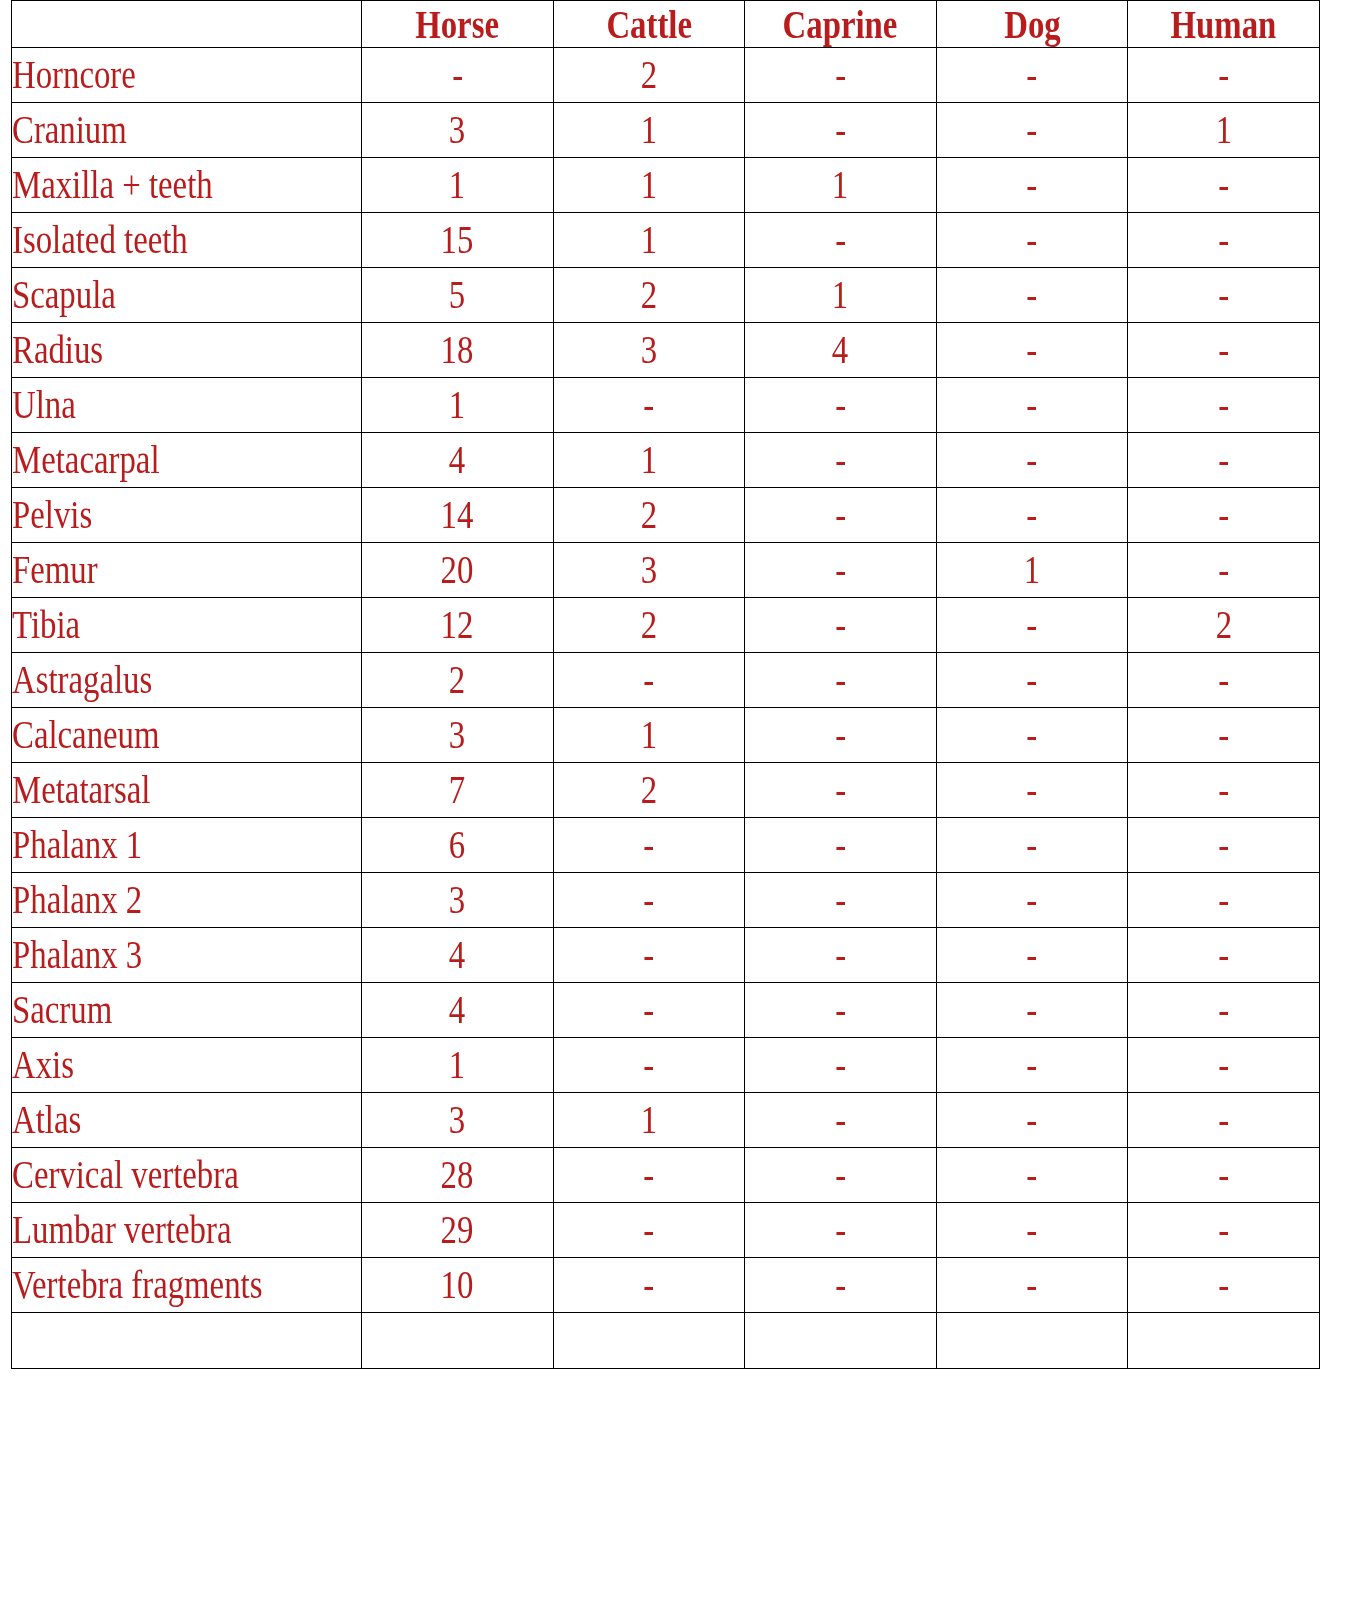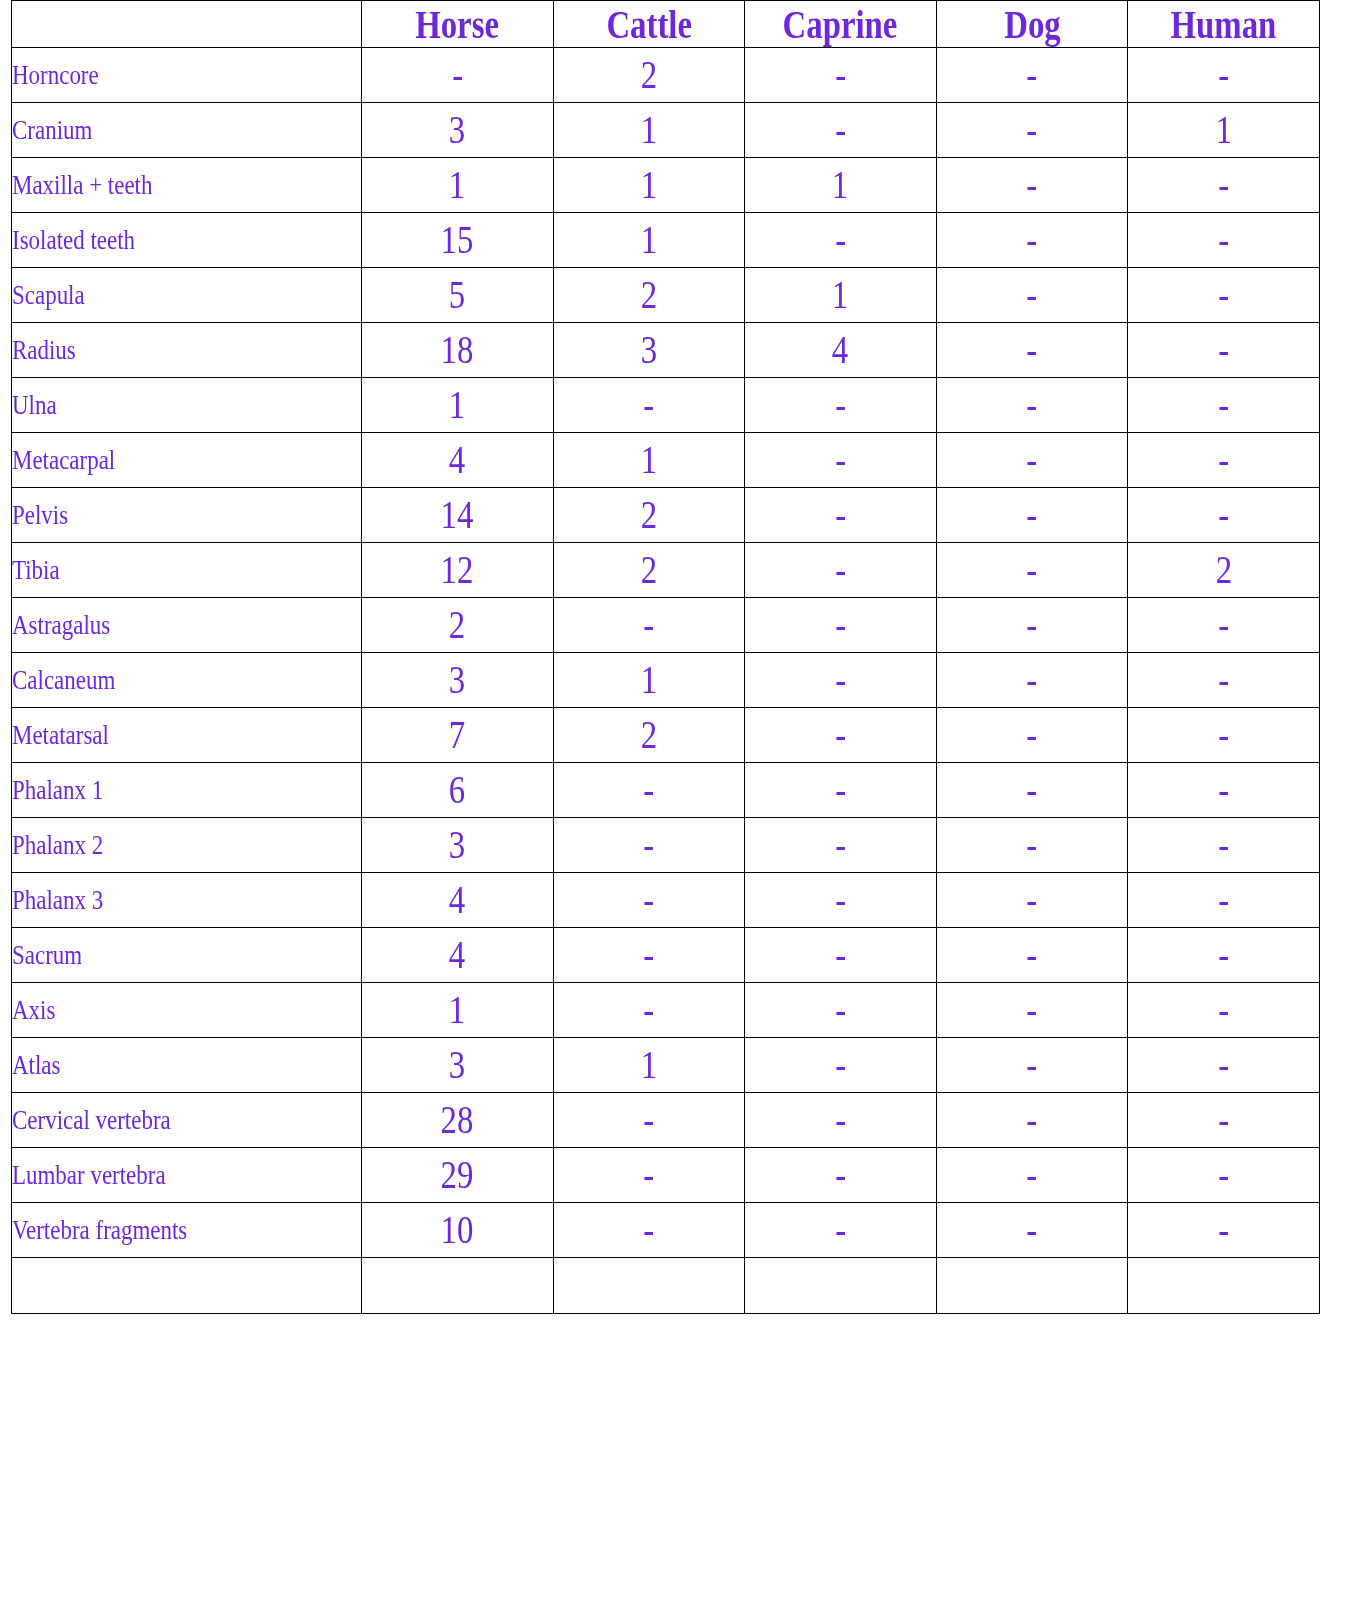--- a/index.html
+++ b/index.html
@@ -5,21 +5,21 @@
     html, body { margin: 0; padding: 0; background: #ffffff; }
     body { width: 1363px; height: 1604px; position: relative; overflow: hidden; }
     table.bones {
       position: absolute;
       left: 11px;
       top: 0px;
       border-collapse: collapse;
       table-layout: fixed;
       width: 1308px;
       font-family: "Liberation Serif", "DejaVu Serif", serif;
-      color: #6d28d9;
+      color: #b91c1c;
     }
     table.bones td, table.bones th {
       border: 1.5px solid #000;
       padding: 0;
       overflow: hidden;
       white-space: nowrap;
     }
     col.c-label { width: 350px; }
     col.c-num { width: 191.6px; }
     tr.hdr { height: 47px; }
@@ -27,21 +27,21 @@
     tr.blank { height: 56px; }
     th.hdr-cell {
       font-weight: bold;
       font-size: 40px;
       text-align: center;
       vertical-align: bottom;
       line-height: 44px;
     }
     th.hdr-empty { border-top-color: #000; }
     td.label {
-      font-size: 28px;
+      font-size: 40px;
       text-align: left;
       padding-left: 6px;
       line-height: 54px;
     }
     td.num {
       font-size: 40px;
       text-align: center;
       line-height: 54px;
     }
     .squeeze { display: inline-block; transform: scaleX(0.82); transform-origin: left center; }
@@ -136,20 +136,28 @@
       </tr>
       <tr class="row">
         <td class="label"><span class="squeeze">Pelvis</span></td>
         <td class="num"><span class="squeeze-c">14</span></td>
         <td class="num"><span class="squeeze-c">2</span></td>
         <td class="num"><span class="squeeze-c">-</span></td>
         <td class="num"><span class="squeeze-c">-</span></td>
         <td class="num"><span class="squeeze-c">-</span></td>
       </tr>
       <tr class="row">
+        <td class="label"><span class="squeeze">Femur</span></td>
+        <td class="num"><span class="squeeze-c">20</span></td>
+        <td class="num"><span class="squeeze-c">3</span></td>
+        <td class="num"><span class="squeeze-c">-</span></td>
+        <td class="num"><span class="squeeze-c">1</span></td>
+        <td class="num"><span class="squeeze-c">-</span></td>
+      </tr>
+      <tr class="row">
         <td class="label"><span class="squeeze">Tibia</span></td>
         <td class="num"><span class="squeeze-c">12</span></td>
         <td class="num"><span class="squeeze-c">2</span></td>
         <td class="num"><span class="squeeze-c">-</span></td>
         <td class="num"><span class="squeeze-c">-</span></td>
         <td class="num"><span class="squeeze-c">2</span></td>
       </tr>
       <tr class="row">
         <td class="label"><span class="squeeze">Astragalus</span></td>
         <td class="num"><span class="squeeze-c">2</span></td>

